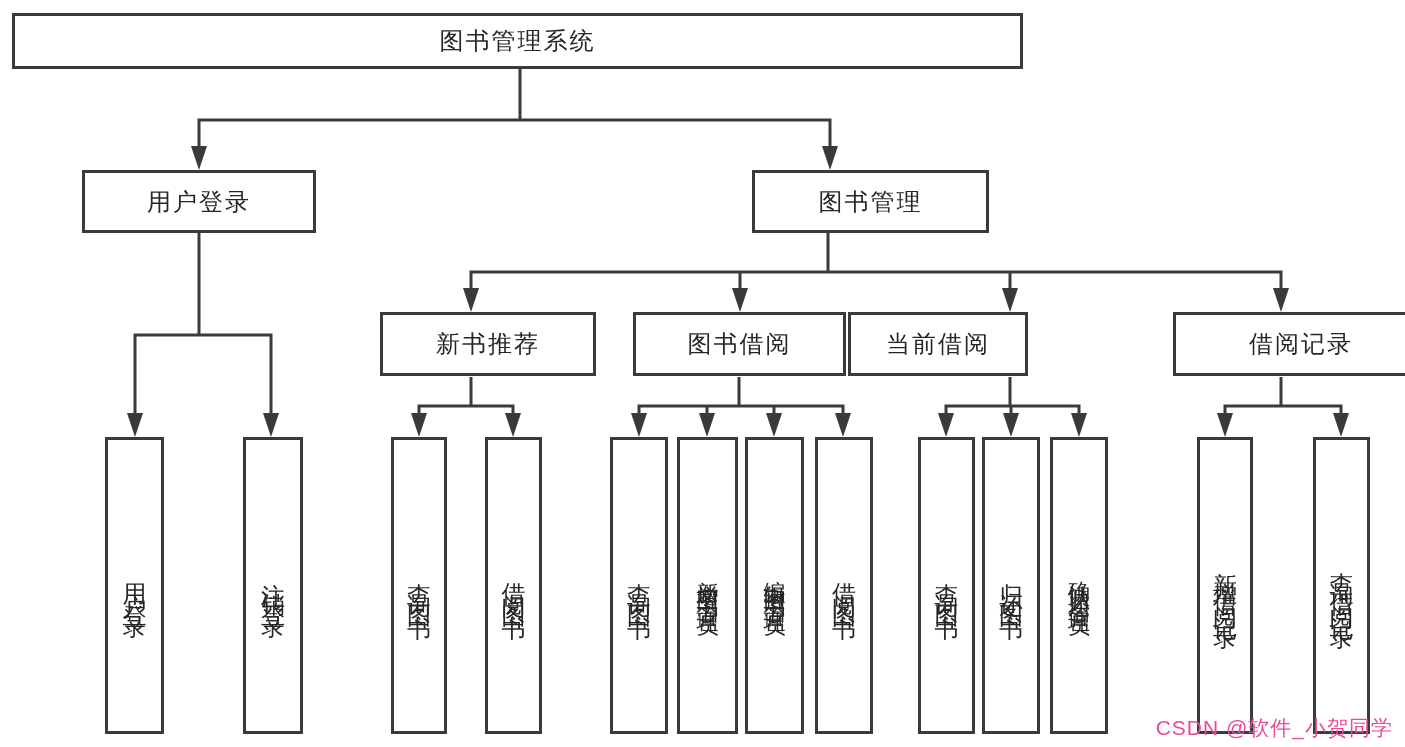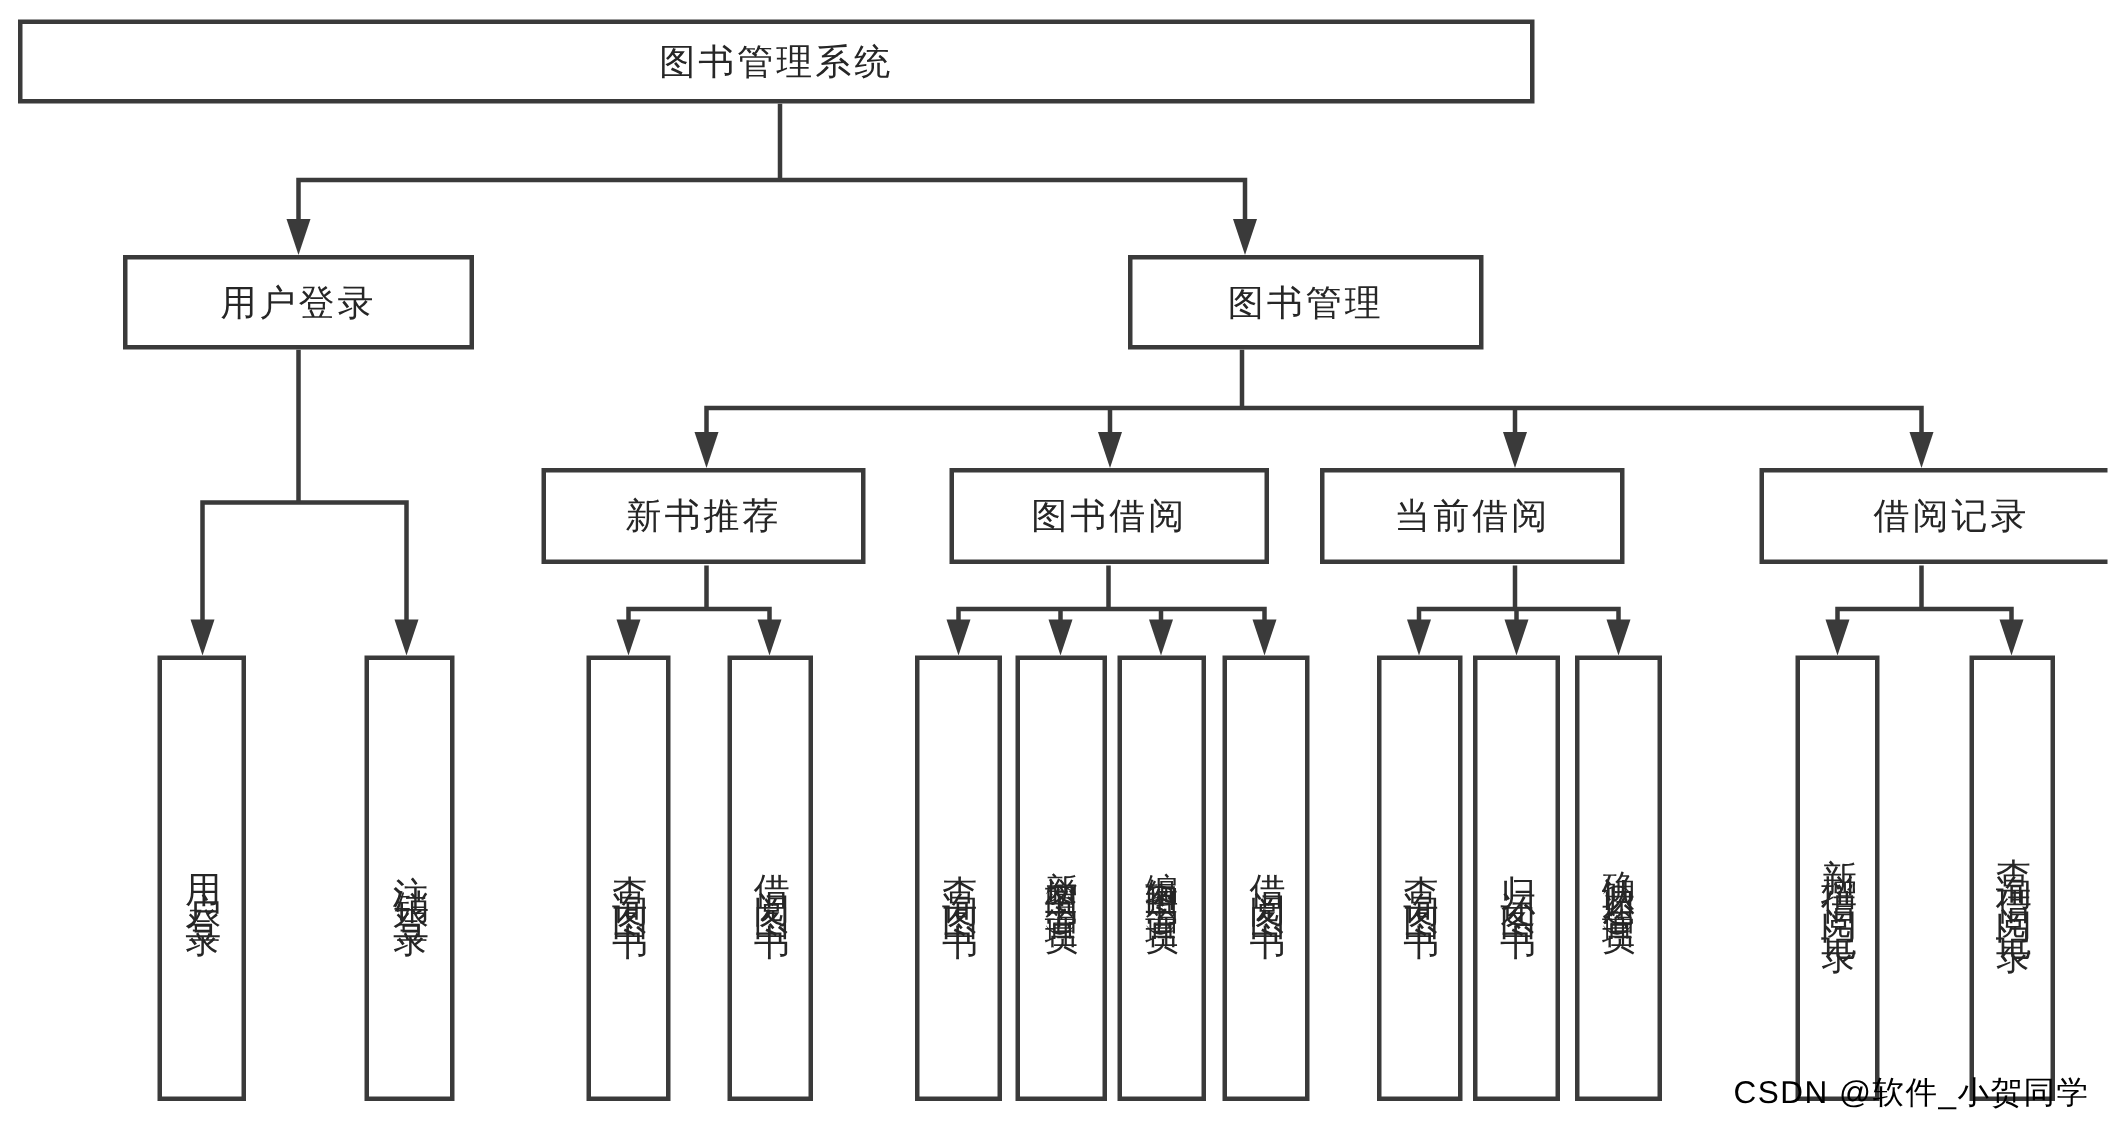--- a/index.html
+++ b/index.html
@@ -53,21 +53,21 @@
   .vtext.long {
     font-size: 22px;
     letter-spacing: 5px;
   }
   .watermark {
     position: absolute;
     right: 12px;
     bottom: 5px;
     font-size: 21px;
     letter-spacing: 1px;
-    color: #000000;
+    color: #ec4899;
     white-space: nowrap;
     margin-left: 12px;
   }
 </style>
 </head>
 <body>
 
 <div class="stage">
 
   <svg class="connectors" viewBox="0 0 1405 747" xmlns="http://www.w3.org/2000/svg">
@@ -108,23 +108,23 @@
       <polygon points="1217,413 1233,413 1225,437"></polygon>
       <polygon points="1333,413 1349,413 1341,437"></polygon>
     </g>
   </svg>
 
   <div class="node" style="left:12px; top:13px; width:1011px; height:56px;">图书管理系统</div>
 
   <div class="node" style="left:82px; top:170px; width:234px; height:63px;">用户登录</div>
   <div class="node" style="left:752px; top:170px; width:237px; height:63px;">图书管理</div>
 
-  <div class="node" style="left:361px; top:312px; width:216px; height:64px;">新书推荐</div>
+  <div class="node" style="left:380px; top:312px; width:216px; height:64px;">新书推荐</div>
   <div class="node" style="left:633px; top:312px; width:213px; height:64px;font-family:Liberation Serif, serif;">图书借阅</div>
-  <div class="node" style="left:880px; top:312px; width:203px; height:64px;">当前借阅</div>
+  <div class="node" style="left:848px; top:312px; width:180px; height:64px;">当前借阅</div>
   <div class="node" style="left:1173px; top:312px; width:256px; height:64px;">借阅记录</div>
 
   <div class="node vnode" style="left:105px; top:437px; width:59px; height:297px;">
     <span class="vtext">用户登录</span>
   </div>
   <div class="node vnode" style="left:243px; top:437px; width:60px; height:297px;">
     <span class="vtext">注销登录</span>
   </div>
 
   <div class="node vnode" style="left:391px; top:437px; width:56px; height:297px;">

